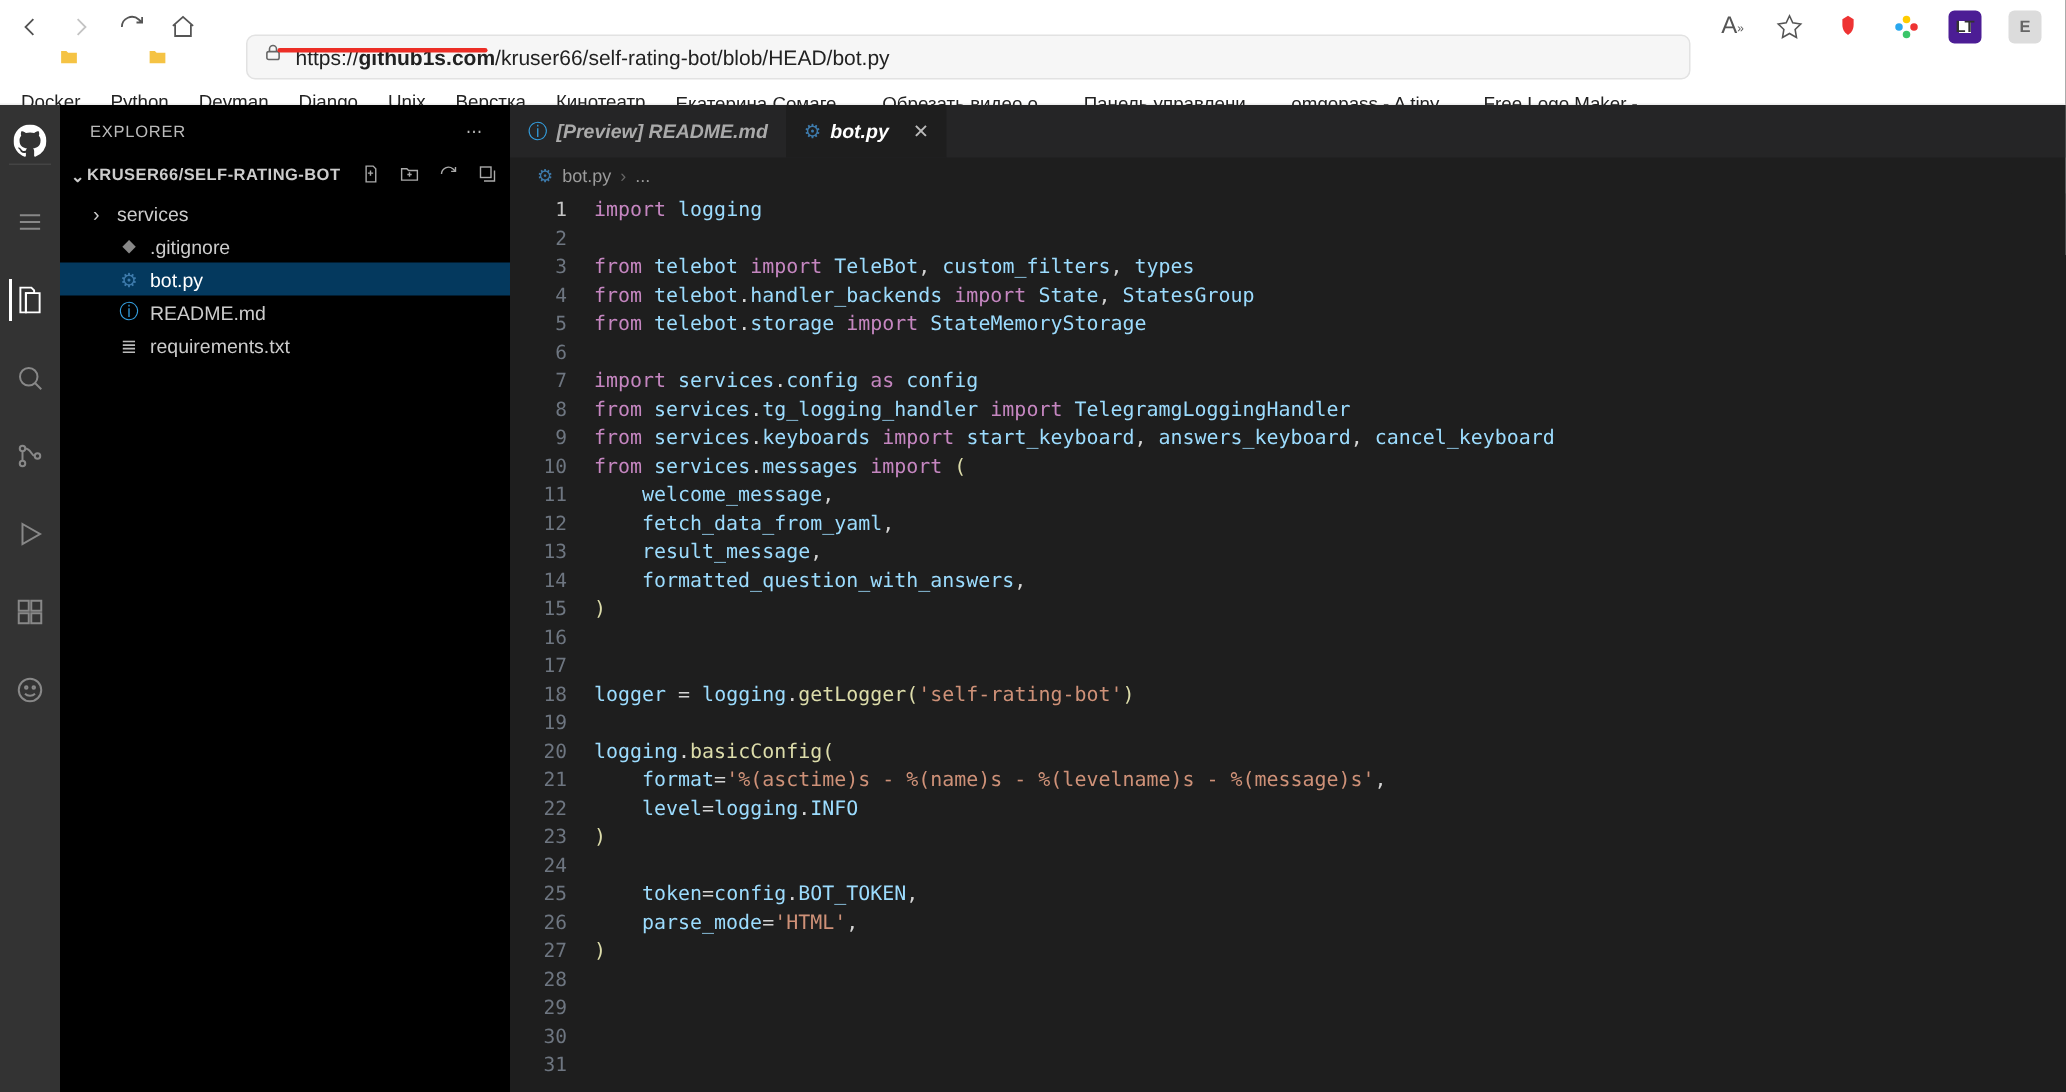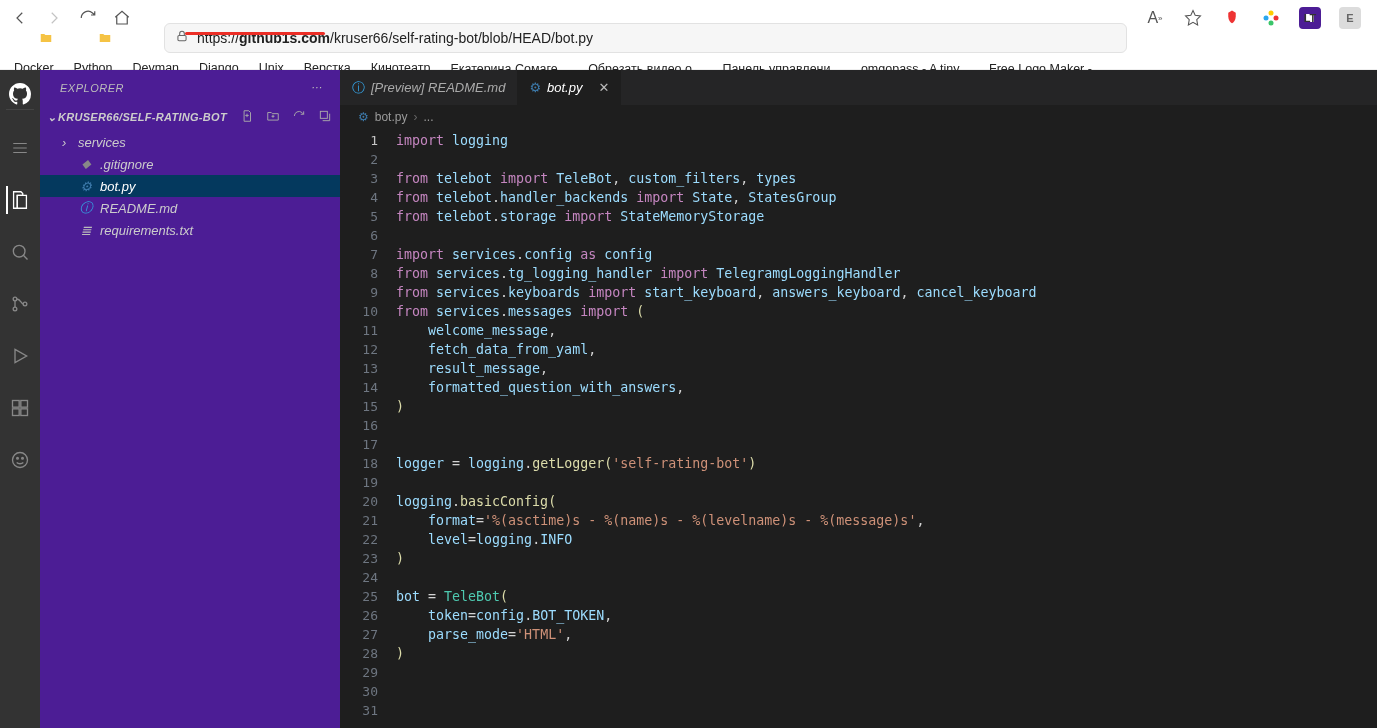--- a/index.html
+++ b/index.html
@@ -27,39 +27,39 @@
   .bm .favicon { width: 16px; height: 16px; border-radius: 3px; }
 
   
   .editor-wrap { display: flex; height: calc(728px - 36px - 34px); background: #1e1e1e; color: #ccc; }
   .activity-bar { width: 40px; background: #333333; display: flex; flex-direction: column; align-items: center; padding-top: 12px; gap: 24px; }
   .activity-bar .octo { padding-bottom: 4px; border-bottom: 1px solid #444; width: 100%; display: flex; justify-content: center; }
   .activity-bar .abtn { width: 28px; height: 28px; color: #888; cursor: pointer; display: flex; align-items: center; justify-content: center; }
   .activity-bar .abtn.active { color: #fff; }
   .activity-bar .abtn.active-bar { box-shadow: inset 2px 0 0 #fff; }
 
-  .sidebar { width: 300px; background: #4c1d95; display: flex; flex-direction: column; font-style: italic; }
+  .sidebar { width: 300px; background: #000000; display: flex; flex-direction: column; }
   .sidebar-title { display: flex; align-items: center; justify-content: space-between; padding: 0 18px 0 20px; height: 35px; font-size: 11px; letter-spacing: .5px; color: #bbb; }
   .sidebar-title .more { color: #bbb; cursor: pointer; }
   .repo-row { display: flex; align-items: center; padding: 0 8px 0 6px; height: 24px; font-size: 11px; font-weight: 600; color: #ccc; letter-spacing: .3px; }
   .repo-row .caret { width: 12px; text-align: center; color: #ccc; }
   .repo-row .ractions { margin-left: auto; display: flex; gap: 12px; color: #aaa; }
   .tree { padding: 2px 0; }
   .tree-item { display: flex; align-items: center; padding: 0 0 0 22px; height: 22px; font-size: 13px; color: #ccc; cursor: pointer; gap: 6px; }
   .tree-item .caret { width: 10px; color: #ccc; }
   .tree-item .ficon { width: 16px; text-align: center; }
   .tree-item.selected { background: #04395e; color: #fff; }
 
   
   .editor-main { flex: 1; display: flex; flex-direction: column; background: #1e1e1e; min-width: 0; }
   .tab-bar { display: flex; height: 35px; background: #252526; }
   .tab { display: flex; align-items: center; padding: 0 12px; font-size: 13px; gap: 6px; color: #aaa; cursor: pointer; }
   .tab .xcl { margin-left: 10px; color: #bbb; }
   .tab.active { background: #1e1e1e; color: #fff; }
-  .tab.italic span.label { font-style: italic; }
+  .tab.italic span.label { font-style: italic; font-weight: bold; }
 
   .breadcrumbs { display: flex; align-items: center; gap: 6px; padding: 0 18px; height: 24px; font-size: 12px; color: #9b9b9b; }
   .breadcrumbs .chv { color: #666; }
 
   .code-area { display: flex; flex: 1; position: relative; }
   .gutter { width: 56px; text-align: right; padding-right: 18px; font-family: Consolas, monospace; font-size: 13px; color: #6e7681; user-select: none; padding-top: 2px; }
   .gutter .ln { height: 19px; line-height: 19px; }
   .gutter .ln.current { color: #c6c6c6; }
   .code { font-family: Consolas, monospace; font-size: 13.3px; flex: 1; padding-top: 2px; }
   .code .cl { height: 19px; line-height: 19px; white-space: pre; color: #d4d4d4; }
@@ -385,21 +385,20 @@
           <div class="cl"><span class="fn">)</span></div>
           <div class="cl"></div>
           <div class="cl"></div>
           <div class="cl"><span class="id">logger</span><span class="op"> = </span><span class="id">logging</span><span class="op">.</span><span class="fn">getLogger</span><span class="fn">(</span><span class="str">'self-rating-bot'</span><span class="fn">)</span></div>
           <div class="cl"></div>
           <div class="cl"><span class="id">logging</span><span class="op">.</span><span class="fn">basicConfig</span><span class="fn">(</span></div>
           <div class="cl"><span class="op">    </span><span class="id">format</span><span class="op">=</span><span class="str">'%(asctime)s - %(name)s - %(levelname)s - %(message)s'</span><span class="op">,</span></div>
           <div class="cl"><span class="op">    </span><span class="id">level</span><span class="op">=</span><span class="id">logging</span><span class="op">.</span><span class="id">INFO</span></div>
           <div class="cl"><span class="fn">)</span></div>
           <div class="cl"></div>
-          <div class="cl"><span class="id">bot</span><span class="op"> = </span><span class="cls">TeleBot</span><span class="fn">(</span></div>
           <div class="cl"><span class="op">    </span><span class="id">token</span><span class="op">=</span><span class="id">config</span><span class="op">.</span><span class="id">BOT_TOKEN</span><span class="op">,</span></div>
           <div class="cl"><span class="op">    </span><span class="id">parse_mode</span><span class="op">=</span><span class="str">'HTML'</span><span class="op">,</span></div>
           <div class="cl"><span class="fn">)</span></div>
           <div class="cl"></div>
         </div>
       <div class="minimap"></div>
     </div>
   </div>
 
 </div>

